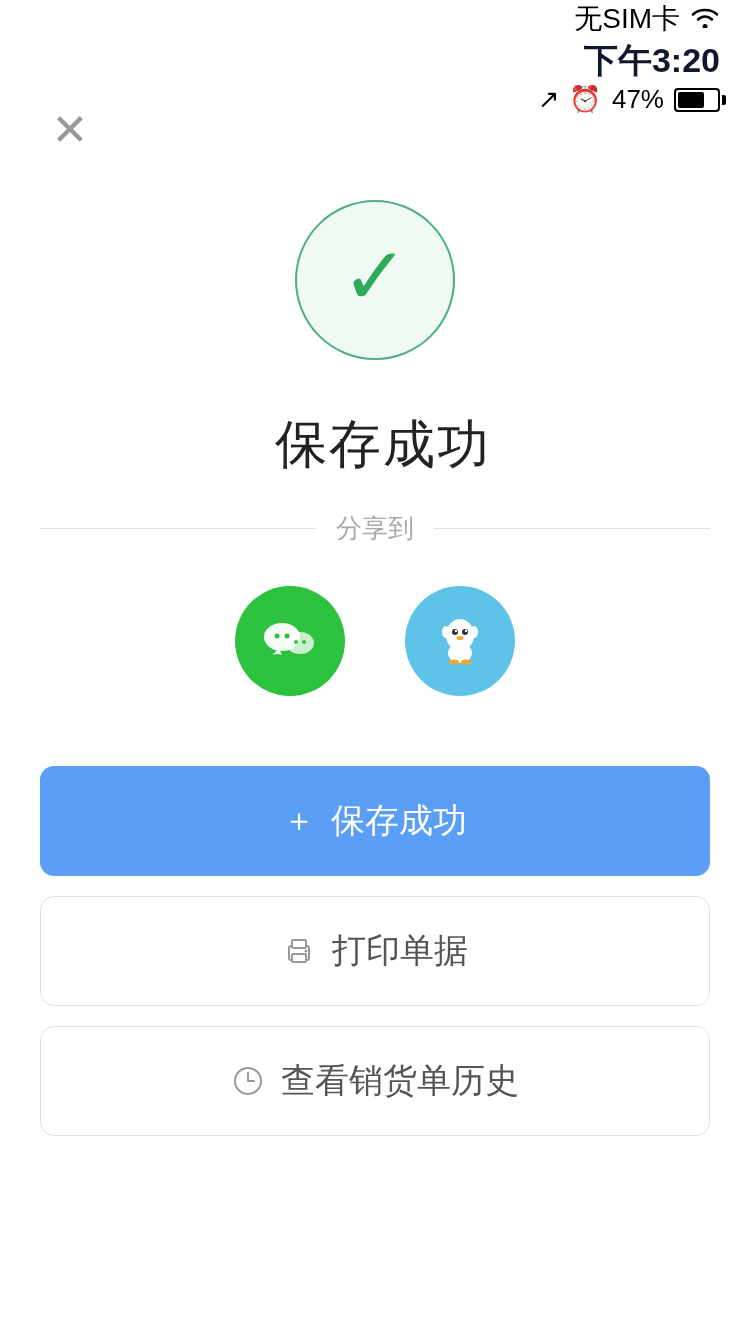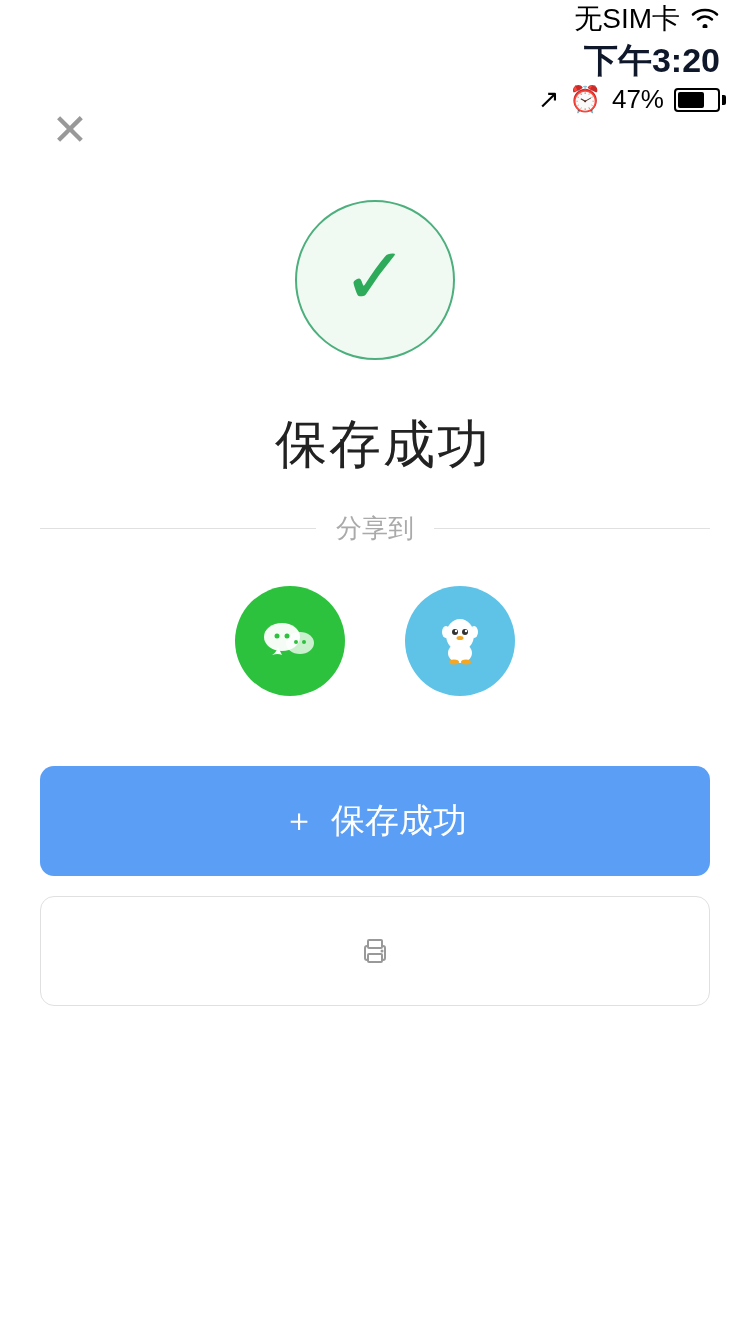--- a/index.html
+++ b/index.html
@@ -310,17 +310,27 @@
 
     <button class="action-btn action-btn-secondary">
       <span class="btn-icon">
         <svg width="34" height="34" viewBox="0 0 34 34" fill="none">
           <rect x="7" y="12" width="20" height="14" rx="2" stroke="#999" stroke-width="2"></rect>
           <rect x="10" y="6" width="14" height="8" rx="1" fill="white" stroke="#999" stroke-width="2"></rect>
           <rect x="10" y="20" width="14" height="8" rx="1" fill="white" stroke="#999" stroke-width="2"></rect>
           <circle cx="24" cy="17" r="1.5" fill="#999"></circle>
         </svg>
       </span>
+      <span>打印单据</span>
     </button>
 
+    <button class="action-btn action-btn-secondary">
+      <span class="btn-icon">
+        <svg width="34" height="34" viewBox="0 0 34 34" fill="none">
+          <circle cx="17" cy="17" r="13" stroke="#999" stroke-width="2"></circle>
+          <polyline points="17,9 17,17 23,17" stroke="#999" stroke-width="2" stroke-linecap="round" stroke-linejoin="round"></polyline>
+        </svg>
+      </span>
+      <span>查看销货单历史</span>
+    </button>
   </div>
 
 </div>
 
 </body></html>

